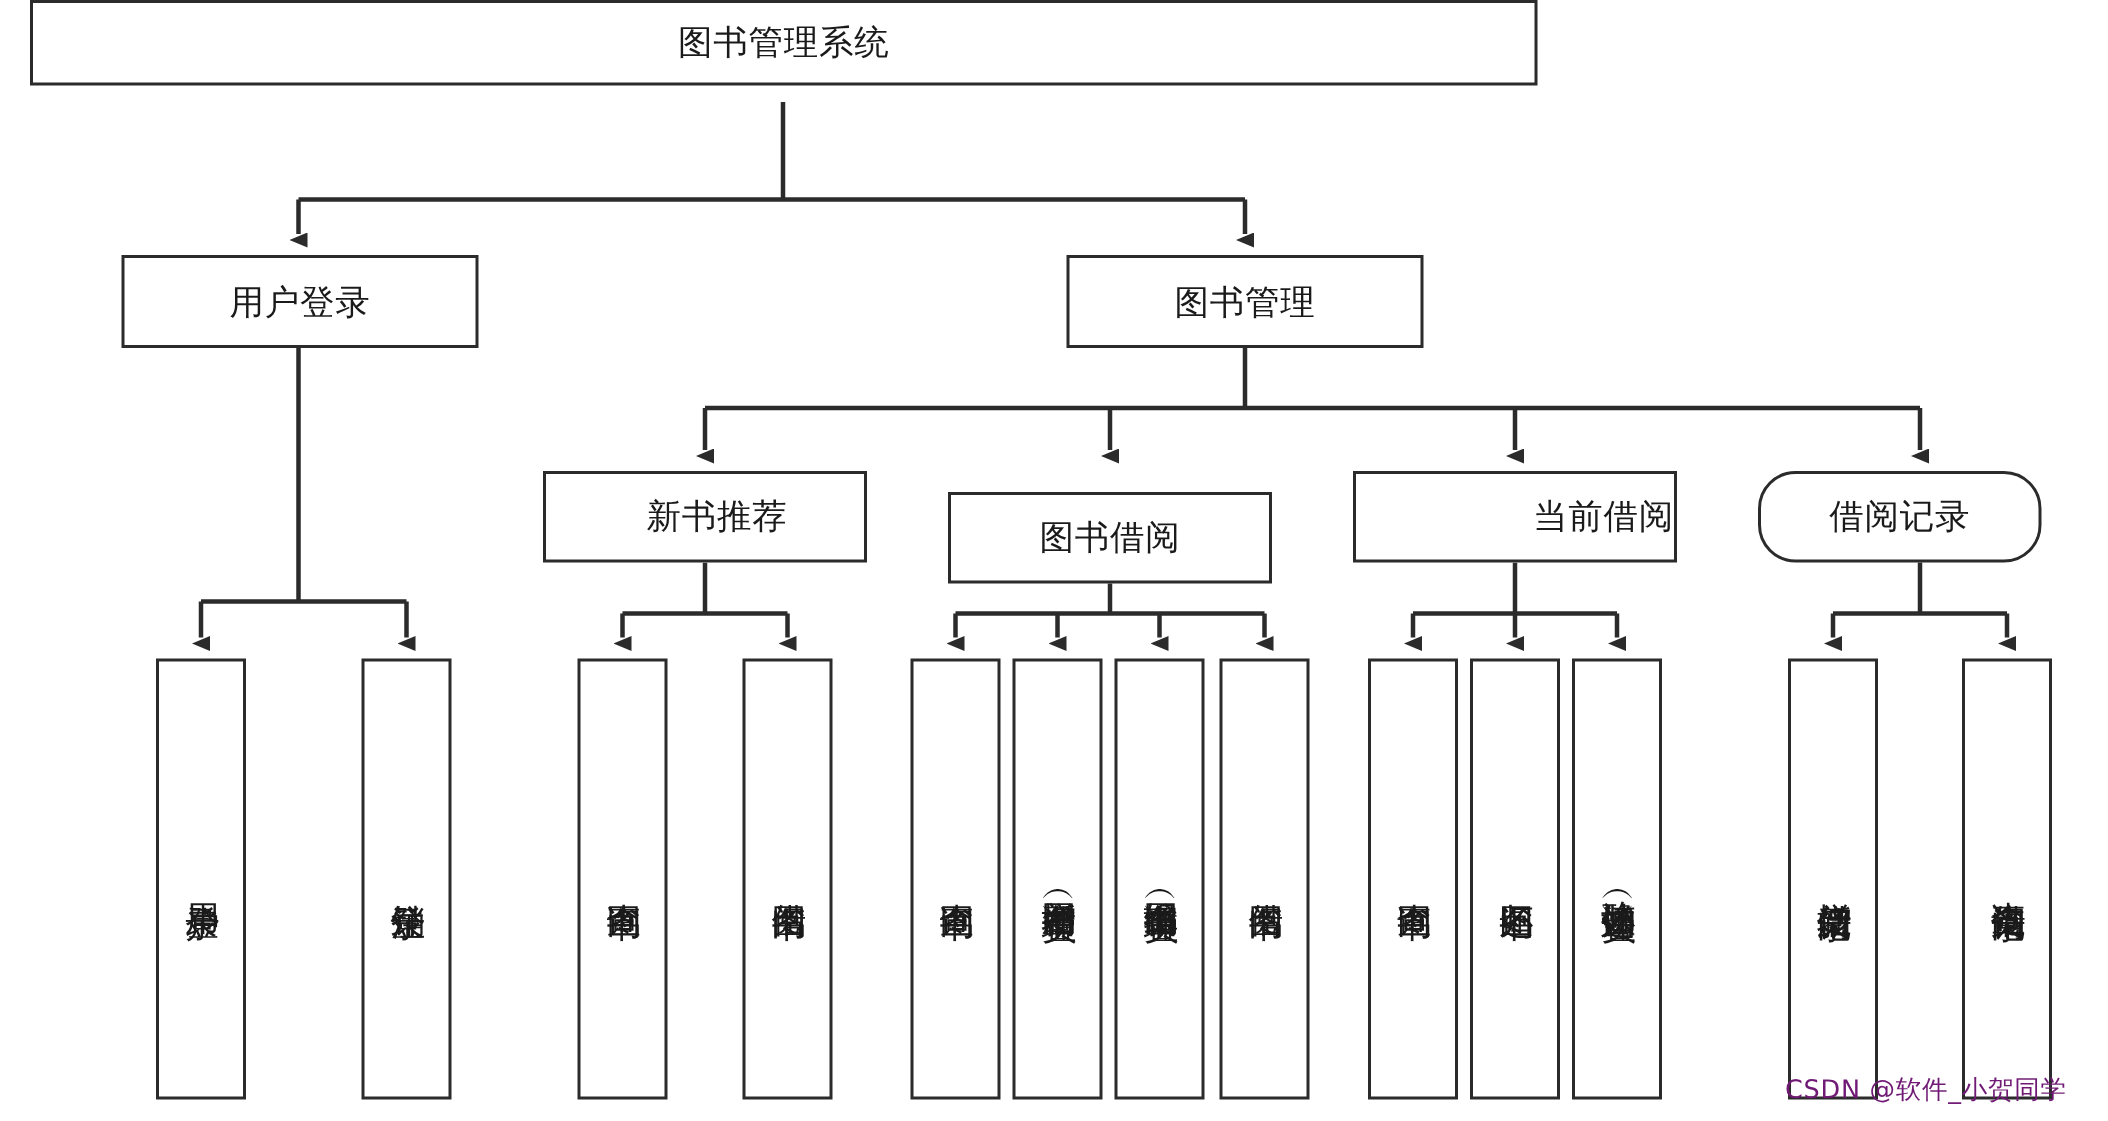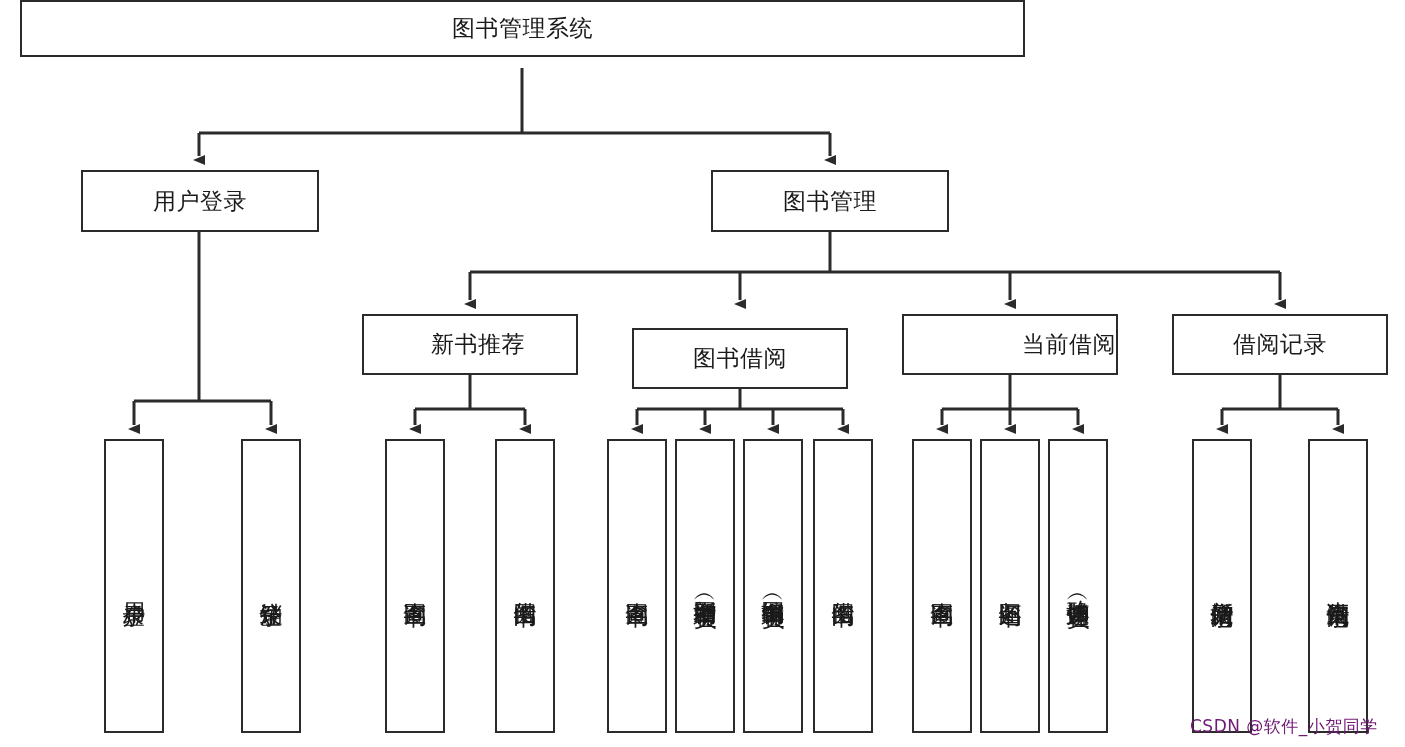--- a/index.html
+++ b/index.html
@@ -129,21 +129,21 @@
 
   <div class="node horiz" style="left:362px; top:314px; width:216px; height:61px;padding-left:16px;">
     <span>新书推荐</span>
   </div>
   <div class="node horiz" style="left:632px; top:328px; width:216px; height:61px;">
     <span>图书借阅</span>
   </div>
   <div class="node horiz" style="left:902px; top:314px; width:216px; height:61px;justify-content:flex-end;">
     <span>当前借阅</span>
   </div>
-  <div class="node horiz" style="left:1172px; top:314px; width:216px; height:61px;">
+  <div class="node horiz" style="left:1172px; top:314px; width:189px; height:61px;border-radius:25px;">
     <span>借阅记录</span>
   </div>
 
   <div class="node vert" style="left:104px; top:439px; width:60px; height:294px;">
     <span>用户登录</span>
   </div>
   <div class="node vert" style="left:241px; top:439px; width:60px; height:294px;">
     <span>注销登录</span>
   </div>
 

